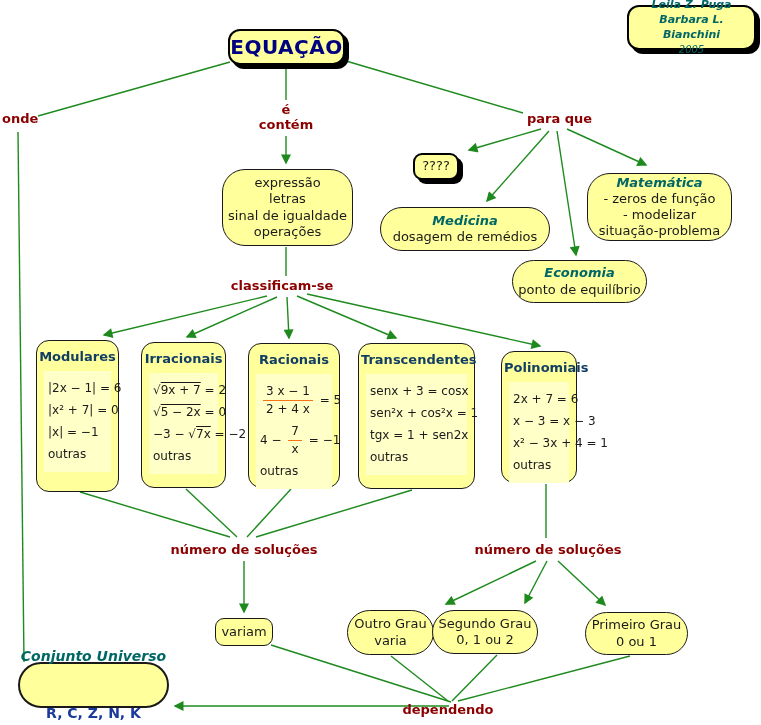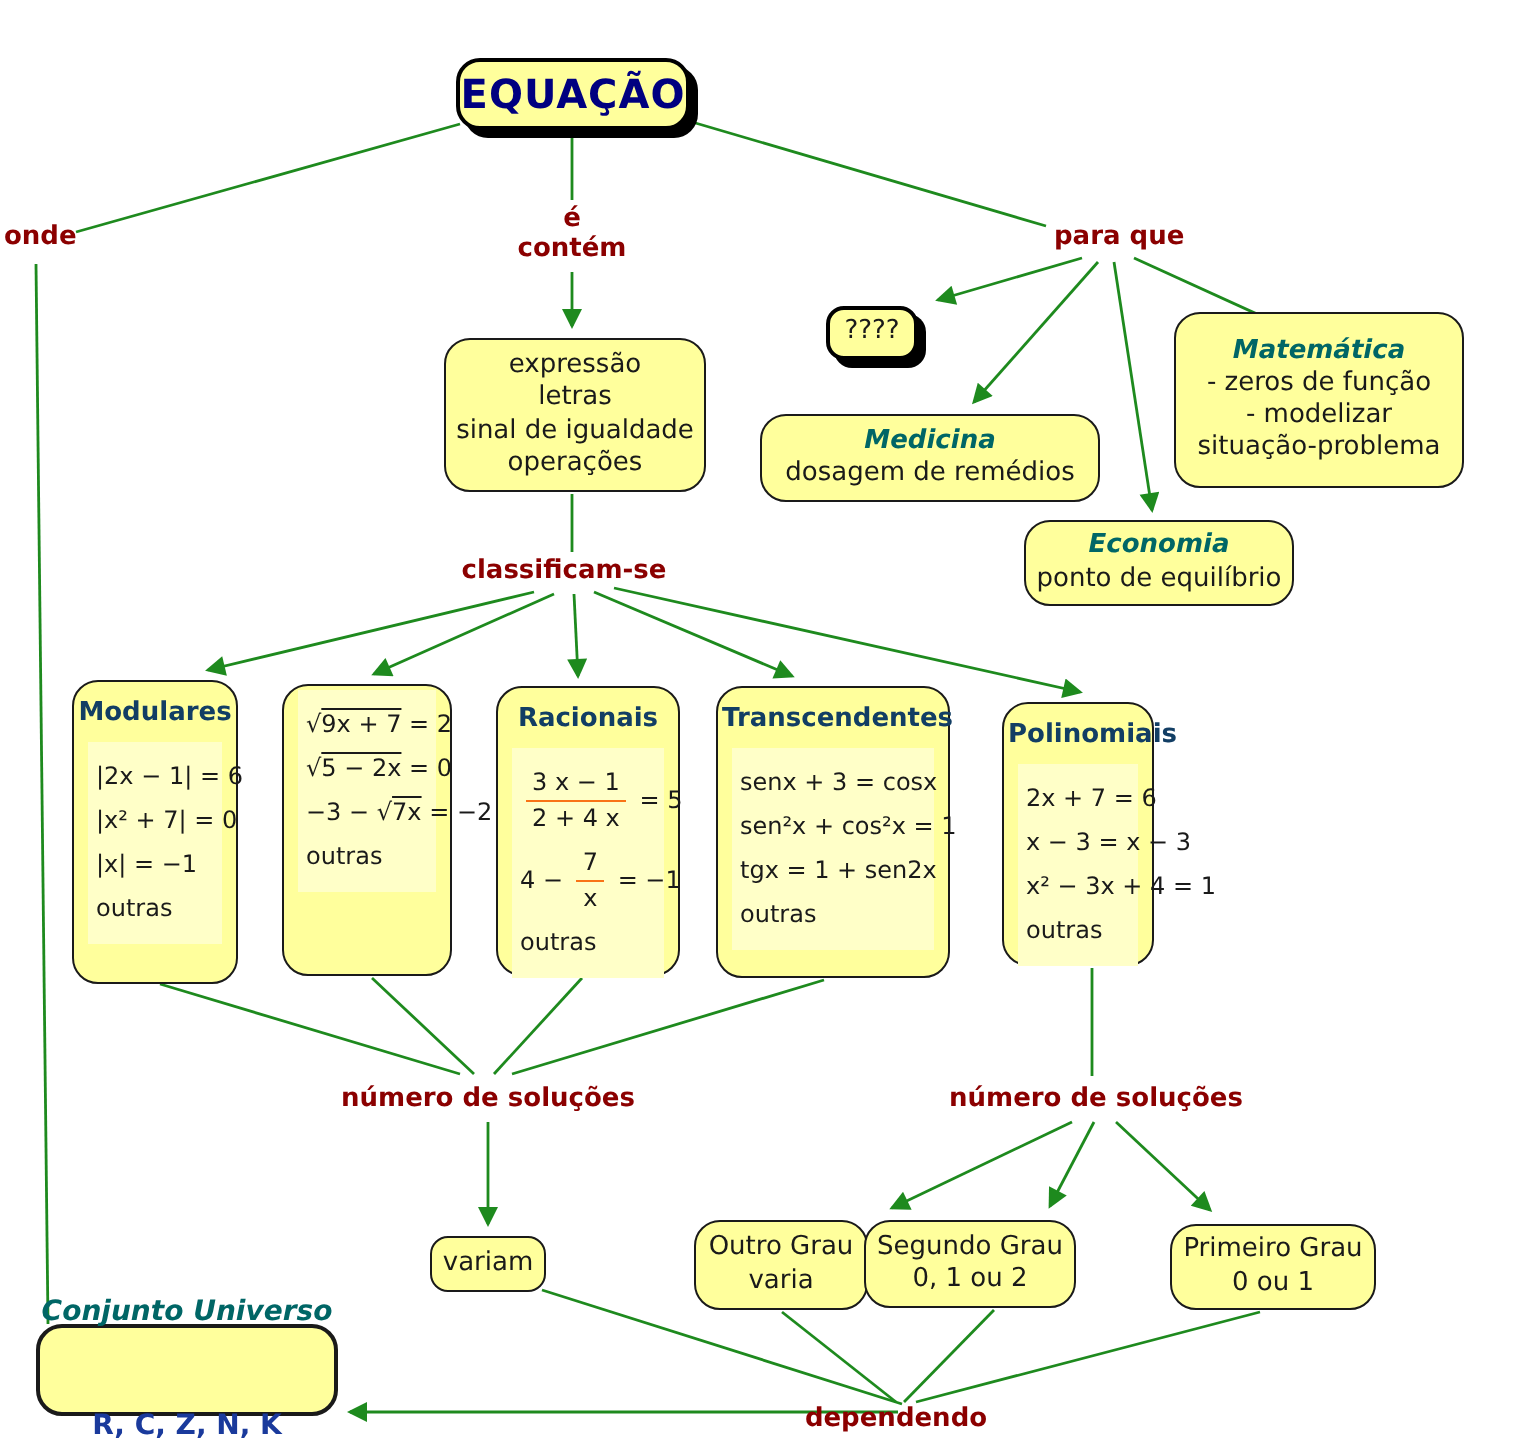--- a/index.html
+++ b/index.html
@@ -3,21 +3,21 @@
 <meta charset="utf-8">
 <style>
   html,body{margin:0;padding:0;background:#fff;}
   .canvas{
     position:relative;width:761px;height:725px;background:#ffffff;overflow:hidden;
     font-family:"DejaVu Sans","Liberation Sans",sans-serif;color:#1a1a1a;
   }
   svg.wires{position:absolute;left:0;top:0;width:761px;height:725px;}
   .node{
     position:absolute;box-sizing:border-box;background:#FFFF9C;border:1.5px solid #1a1a1a;
-    border-radius:13px;display:flex;flex-direction:column;align-items:center;justify-content:center;
+    border-radius:23px;display:flex;flex-direction:column;align-items:center;justify-content:center;
     text-align:center;font-size:13px;line-height:1.25;
   }
   .node.heavy{border:2.5px solid #000;box-shadow:4px 4px 0 #000;border-radius:12px;}
   .title-node{font-weight:bold;font-size:20px;color:#000080;letter-spacing:.5px;}
   .credits{font-size:11px;color:#006666;font-weight:bold;font-style:italic;line-height:1.35;}
   .credits .year{font-size:10px;font-weight:normal;}
   .lbl{position:absolute;color:#8B0000;font-weight:bold;font-size:13px;white-space:nowrap;}
   .lbl.centered{transform:translateX(-50%);text-align:center;}
   .teal-title{color:#006666;font-weight:bold;font-style:italic;font-size:13px;}
   .cat{justify-content:flex-start;align-items:stretch;text-align:left;border-radius:13px;}
@@ -73,20 +73,25 @@
       <line x1="497" y1="655" x2="452" y2="701"></line>
       <line x1="630" y1="656" x2="458" y2="701"></line>
       <line x1="449" y1="706" x2="175" y2="706" marker-end="url(#arr)"></line>
     </g>
   </svg>
 
   <div class="node heavy title-node" style="left:228px;top:29px;width:117px;height:36px">
     <span>EQUAÇÃO</span>
   </div>
 
+  <div class="node heavy credits" style="left:627px;top:5px;width:129px;height:45px">
+    <span>Leila Z. Puga</span>
+    <span>Barbara L. Bianchini</span>
+    <span class="year">2005</span>
+  </div>
 
   <div class="lbl" style="left:2px;top:111px">onde</div>
   <div class="lbl centered" style="left:286px;top:102px">é</div>
   <div class="lbl centered" style="left:286px;top:117px">contém</div>
   <div class="lbl" style="left:527px;top:111px">para que</div>
   <div class="lbl centered" style="left:282px;top:278px">classificam-se</div>
   <div class="lbl centered" style="left:244px;top:542px">número de soluções</div>
   <div class="lbl centered" style="left:548px;top:542px">número de soluções</div>
   <div class="lbl centered" style="left:448px;top:702px">dependendo</div>
 
@@ -99,21 +104,21 @@
     <span>letras</span>
     <span>sinal de igualdade</span>
     <span>operações</span>
   </div>
 
   <div class="node" style="left:380px;top:207px;width:170px;height:44px">
     <span class="teal-title">Medicina</span>
     <span>dosagem de remédios</span>
   </div>
 
-  <div class="node" style="left:587px;top:156px;width:145px;height:88px">
+  <div class="node" style="left:587px;top:173px;width:145px;height:68px">
     <span class="teal-title">Matemática</span>
     <span class="mat-lines">-  zeros de função</span>
     <span class="mat-lines">-  modelizar</span>
     <span class="mat-lines">situação-problema</span>
   </div>
 
   <div class="node" style="left:512px;top:260px;width:135px;height:43px">
     <span class="teal-title">Economia</span>
     <span>ponto de equilíbrio</span>
   </div>
@@ -122,20 +127,21 @@
     <div class="cat-title">Modulares</div>
     <div class="eqs">
       <div class="eqrow">|2x − 1| = 6</div>
       <div class="eqrow">|x² + 7| = 0</div>
       <div class="eqrow">|x| = −1</div>
       <div class="eqrow">outras</div>
     </div>
   </div>
 
   <div class="node cat" style="left:141px;top:342px;width:85px;height:146px">
+    <div class="cat-title">Irracionais</div>
     <div class="eqs">
       <div class="eqrow"><span>√</span><span class="rad">9x + 7</span><span> = 2</span></div>
       <div class="eqrow"><span>√</span><span class="rad">5 − 2x</span><span> = 0</span></div>
       <div class="eqrow"><span>−3 − √</span><span class="rad">7x</span><span> = −2</span></div>
       <div class="eqrow">outras</div>
     </div>
   </div>
 
   <div class="node cat" style="left:248px;top:343px;width:92px;height:145px">
     <div class="cat-title">Racionais</div>

